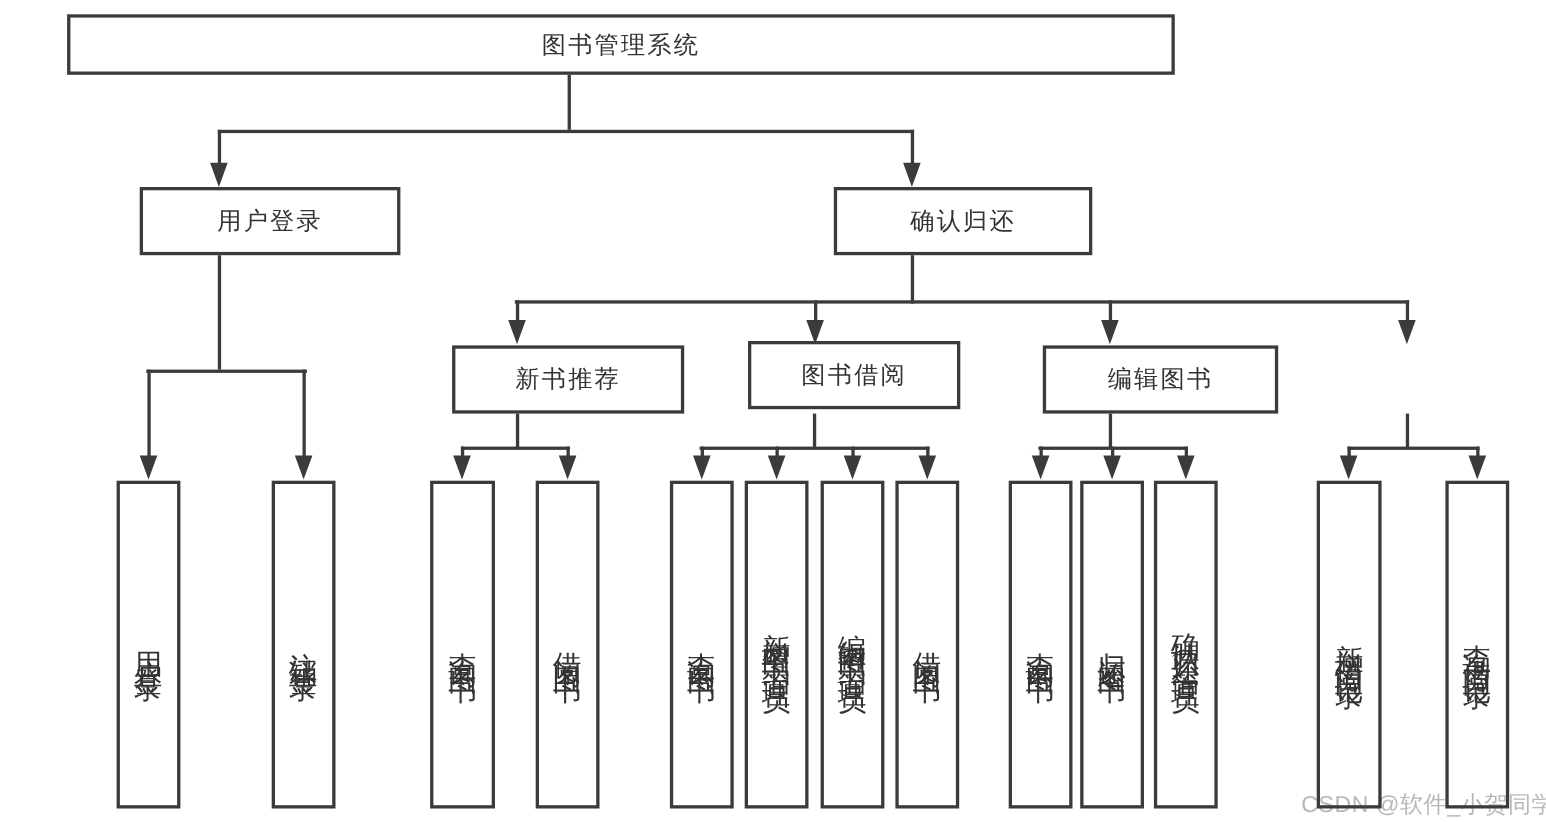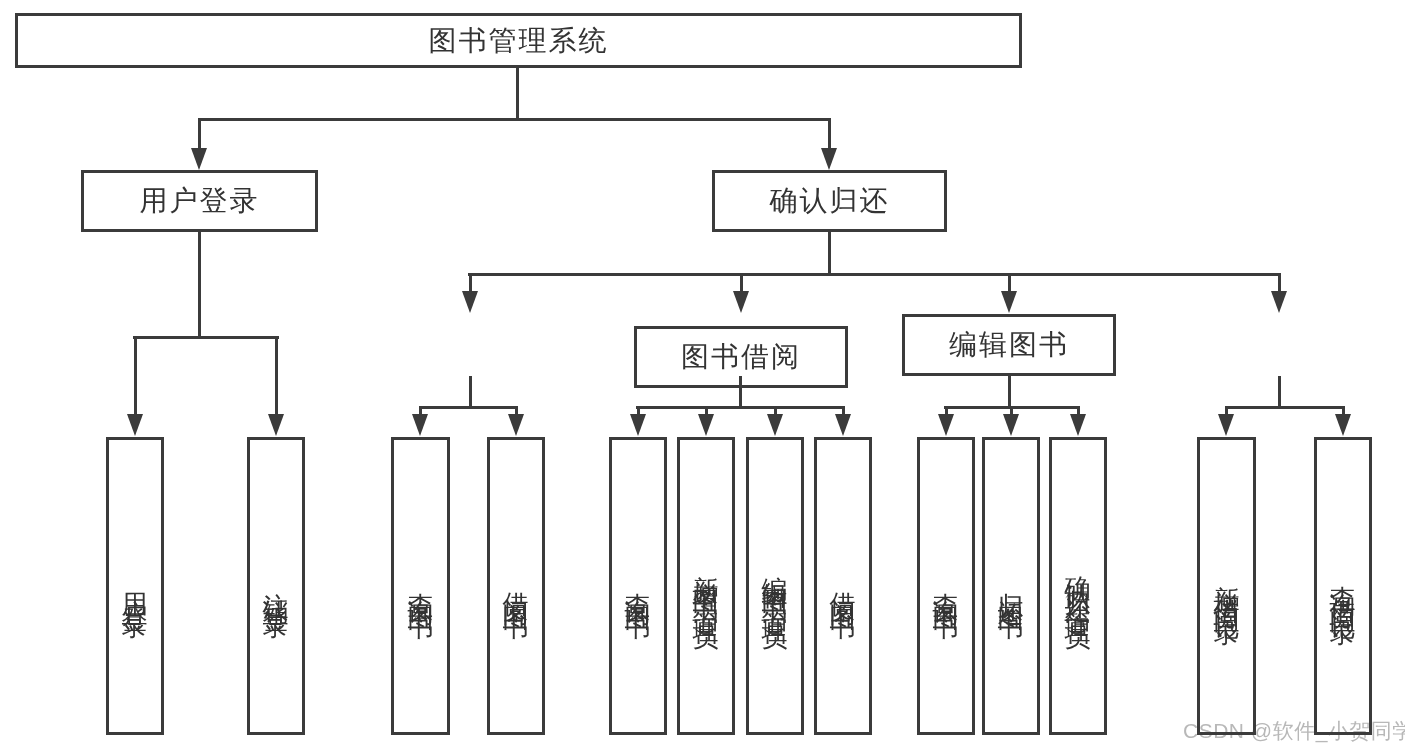--- a/index.html
+++ b/index.html
@@ -9,22 +9,23 @@
     --bg:#ffffff;
   }
   html,body{margin:0;padding:0;background:var(--bg);}
   body{width:1405px;height:747px;overflow:hidden;
        font-family:"Liberation Sans","DejaVu Sans",sans-serif;}
   #canvas{position:relative;width:1405px;height:747px;background:var(--bg);}
   .hbox{
     position:absolute;box-sizing:border-box;
     border:3px solid var(--line);background:transparent;
     display:flex;align-items:center;justify-content:center;
-    font-size:28px;letter-spacing:2px;color:var(--text);
+    font-size:22px;letter-spacing:2px;color:var(--text);
     z-index:2;
+    margin-left:46px;
   }
   .vbox{
     position:absolute;box-sizing:border-box;
     border:3px solid var(--line);background:transparent;
     writing-mode:vertical-rl;text-orientation:mixed;
     text-align:center;line-height:52px;
     font-size:26px;letter-spacing:7px;color:var(--text);
     z-index:2;
   }
   .cline{position:absolute;background:var(--line);z-index:1;}
@@ -41,21 +42,22 @@
 </head>
 <body>
 
 <div id="canvas">
 
   <div class="hbox" style="left:15px;top:13px;width:1007px;height:55px">图书管理系统</div>
 
   <div class="hbox" style="left:81px;top:170px;width:237px;height:62px">用户登录</div>
   <div class="hbox" style="left:712px;top:170px;width:235px;height:62px">确认归还</div>
 
-  <div class="hbox" style="left:634px;top:326px;width:214px;height:62px">图书借阅</div>
+  <div class="hbox" style="left:365px;top:314px;width:211px;height:62px">新书推荐</div>
+  <div class="hbox" style="left:634px;top:310px;width:193px;height:62px">图书借阅</div>
   <div class="hbox" style="left:902px;top:314px;width:214px;height:62px">编辑图书</div>
 
   <div class="vbox" style="left:106px;top:437px;width:58px;height:298px">用户登录</div>
   <div class="vbox" style="left:247px;top:437px;width:58px;height:298px">注销登录</div>
 
   <div class="vbox" style="left:391px;top:437px;width:59px;height:298px">查询图书</div>
   <div class="vbox" style="left:487px;top:437px;width:58px;height:298px">借阅图书</div>
 
   <div class="vbox" style="left:609px;top:437px;width:58px;height:298px">查询图书</div>
   <div class="vbox" style="left:677px;top:437px;width:58px;height:298px">新增图书（管理员）</div>

